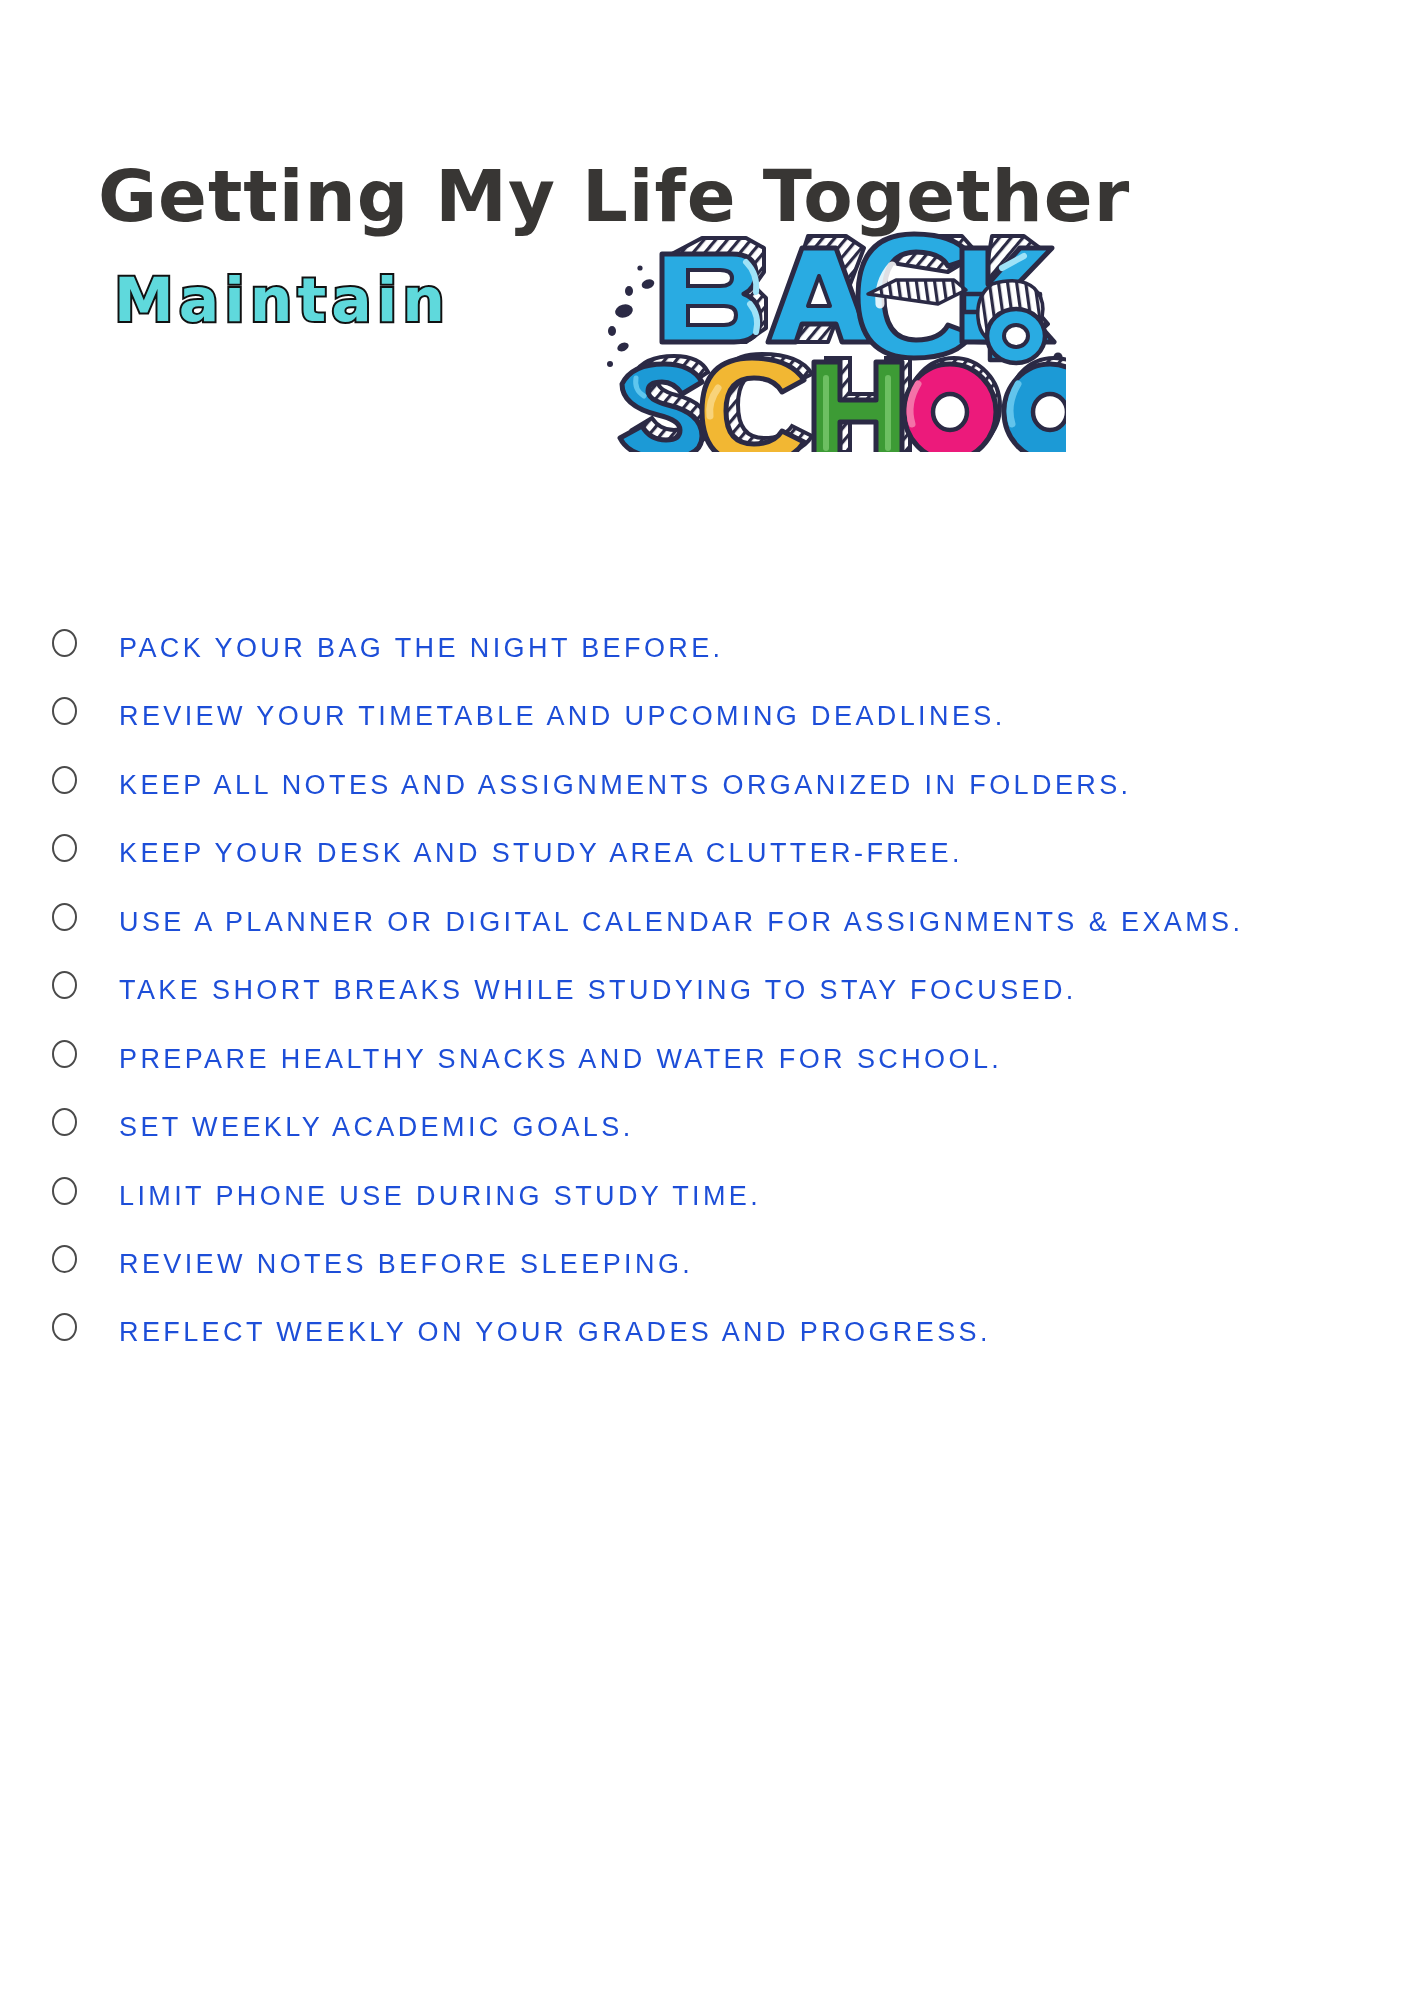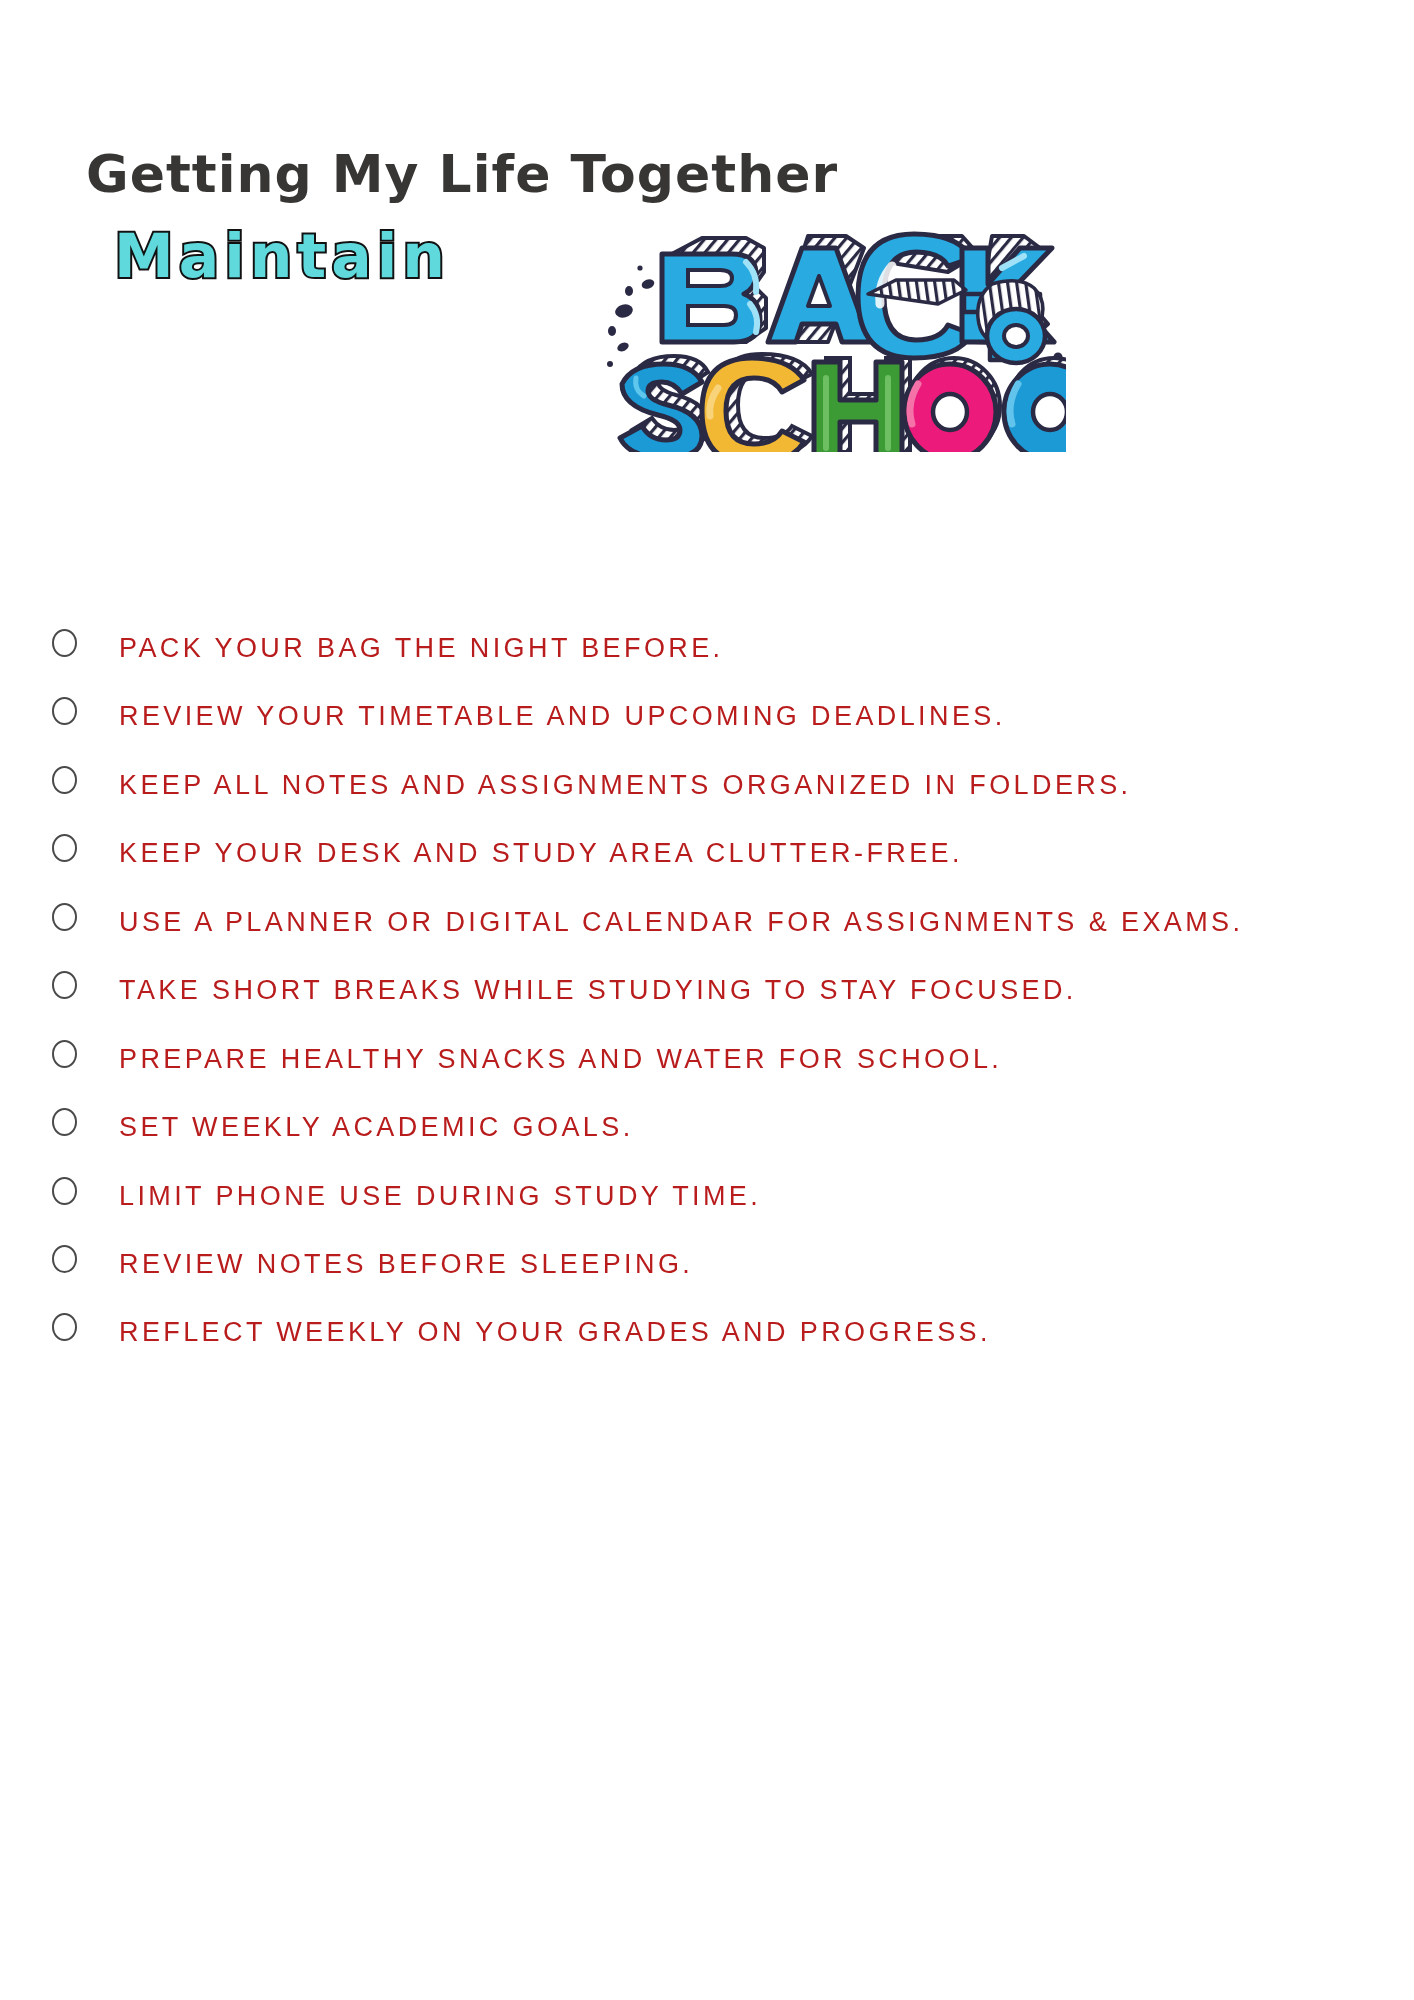--- a/index.html
+++ b/index.html
@@ -32,27 +32,27 @@
 
   .title-block {
     position: absolute;
     left: 86px;
     top: 148px;
     width: 960px;
   }
 
   .main-title {
     font-family: "DejaVu Sans", sans-serif;
-    font-size: 52px;
+    font-size: 72px;
     font-weight: 700;
     color: #383634;
     letter-spacing: 1px;
     line-height: 1.0;
     white-space: nowrap;
-    margin: 0;
+    margin: 12px;
   }
 
   .subtitle {
     margin: 0;
     margin-top: 26px;
     margin-left: 28px;
     font-family: "DejaVu Sans", sans-serif;
     font-size: 60px;
     font-weight: 700;
     letter-spacing: 5px;
@@ -100,21 +100,21 @@
     box-sizing: border-box;
   }
 
   .item-text {
     flex: 1 1 auto;
     margin-left: 42px;
     font-family: "Liberation Sans", sans-serif;
     font-size: 27px;
     font-weight: 400;
     letter-spacing: 3.4px;
-    color: #b91c1c;
+    color: #1d4ed8;
     line-height: 1.72;
     text-transform: uppercase;
   }
 </style>
 </head>
 <body>
 
 <div class="page">
 
   <div class="header">

